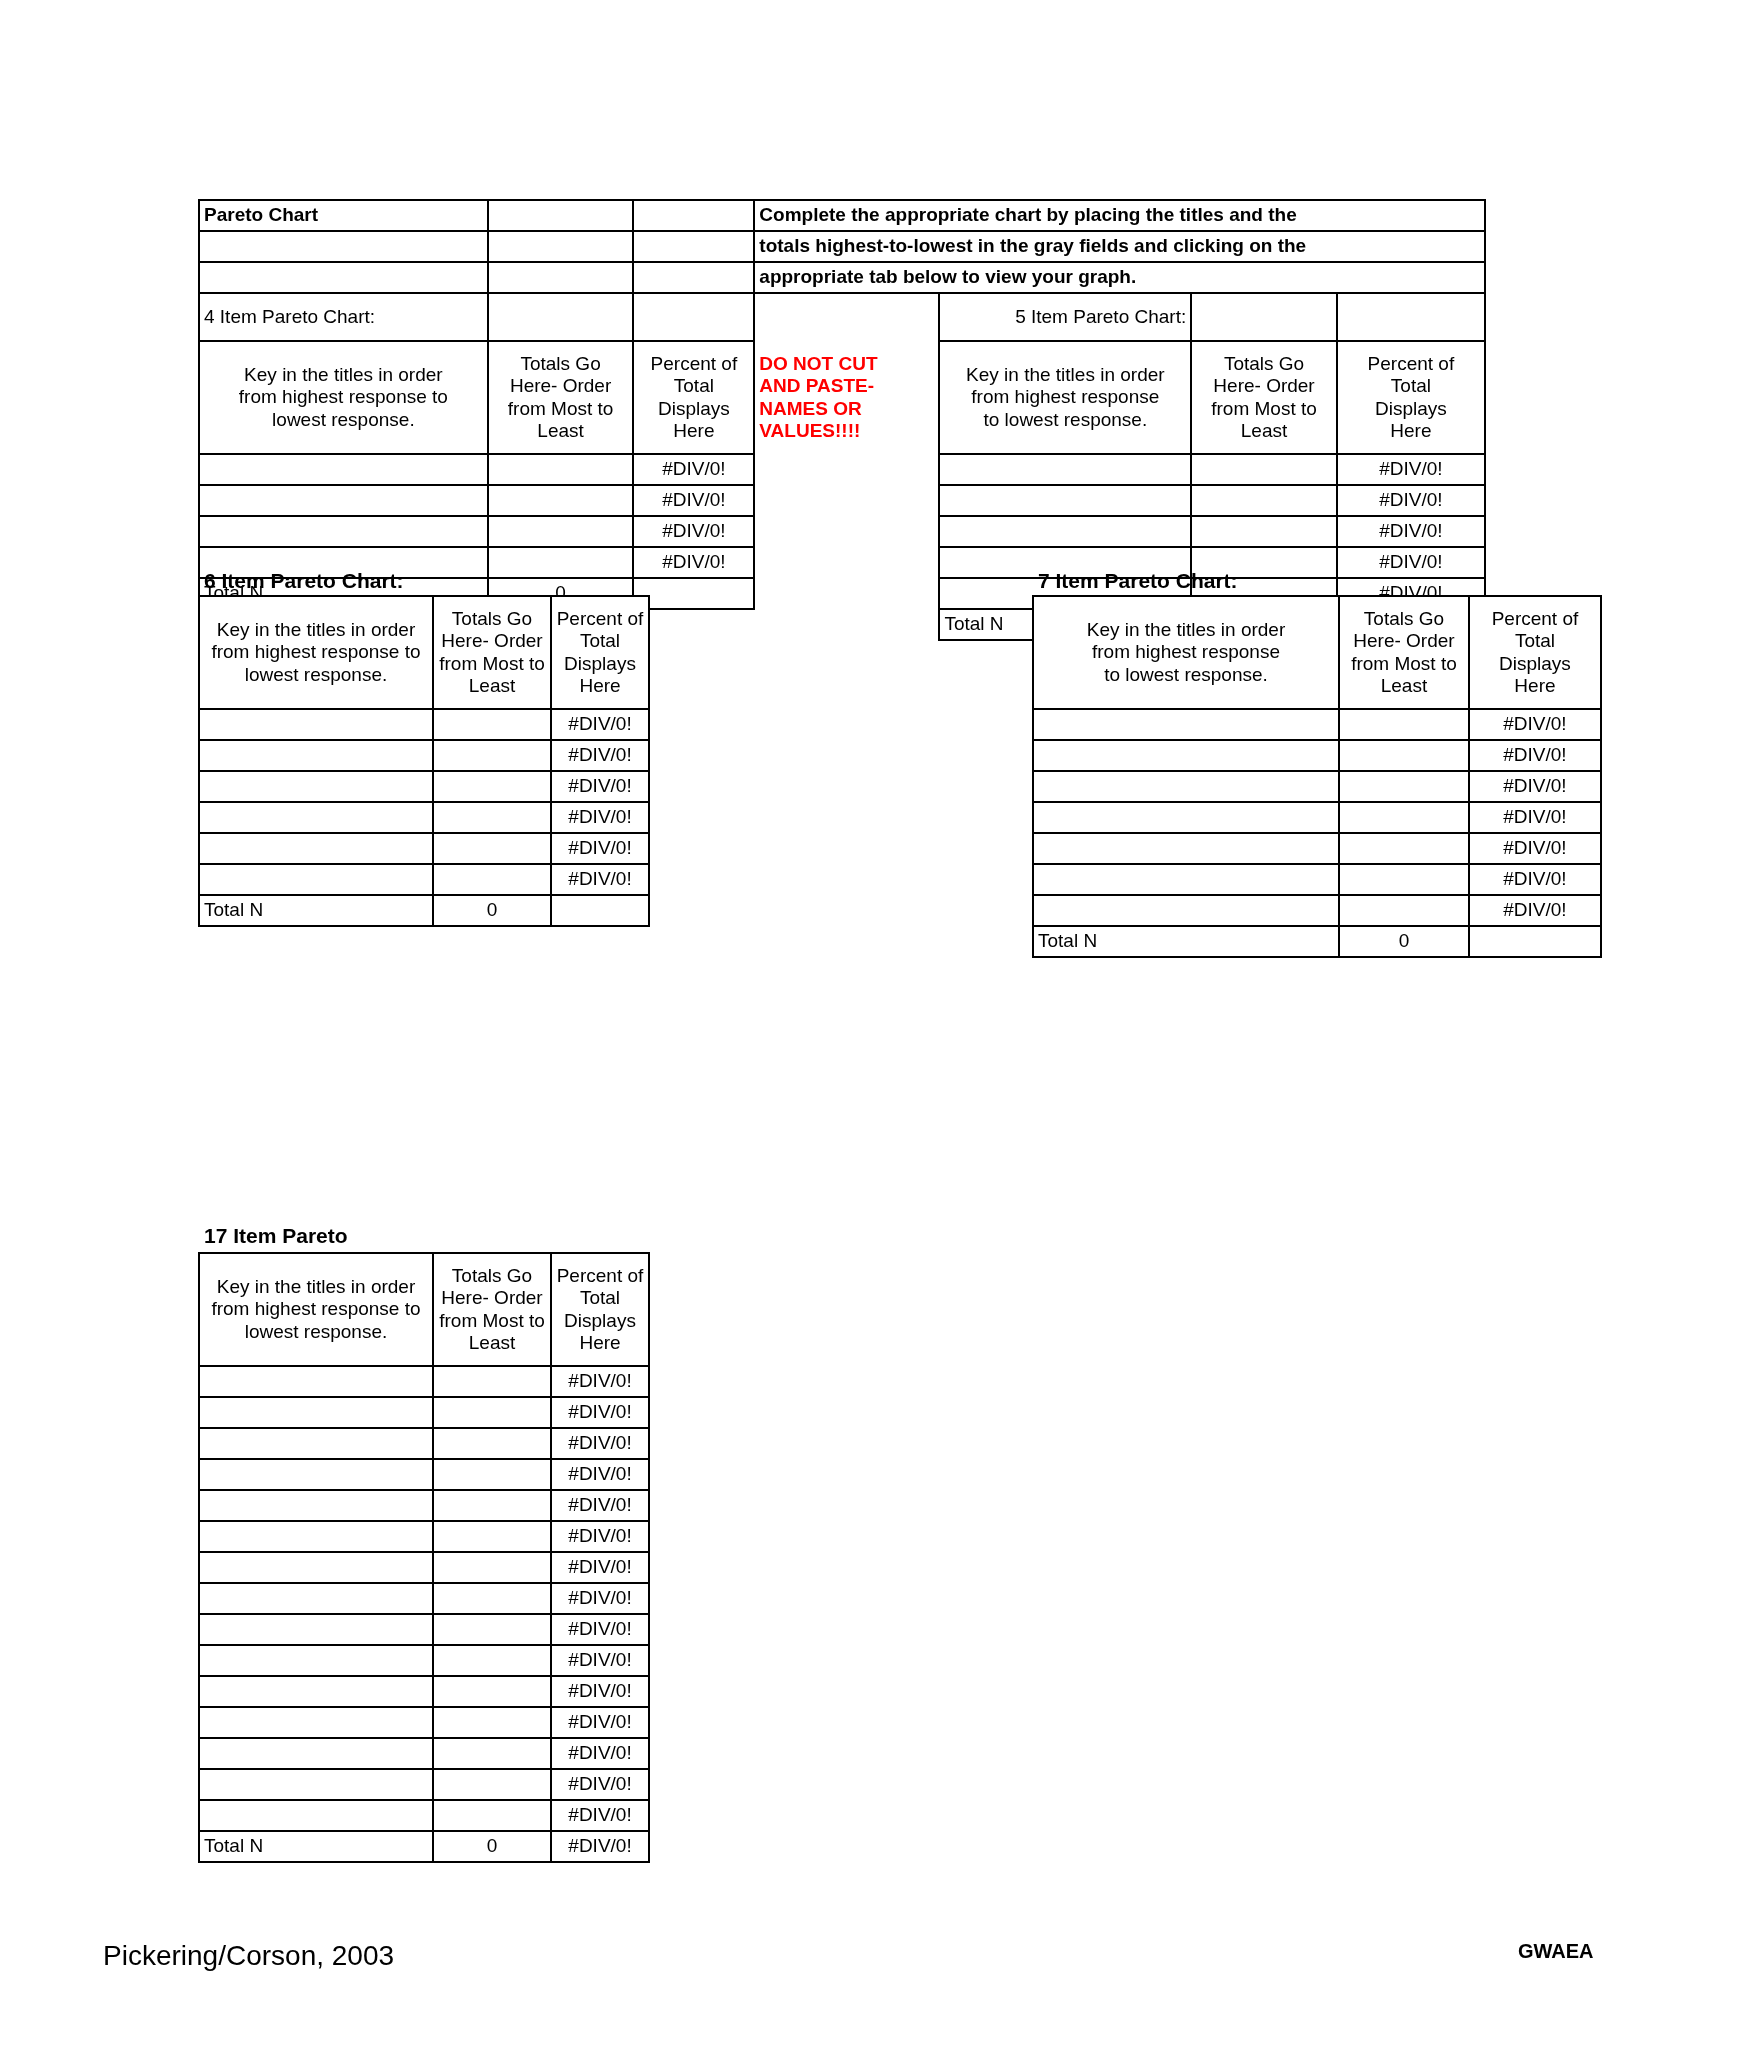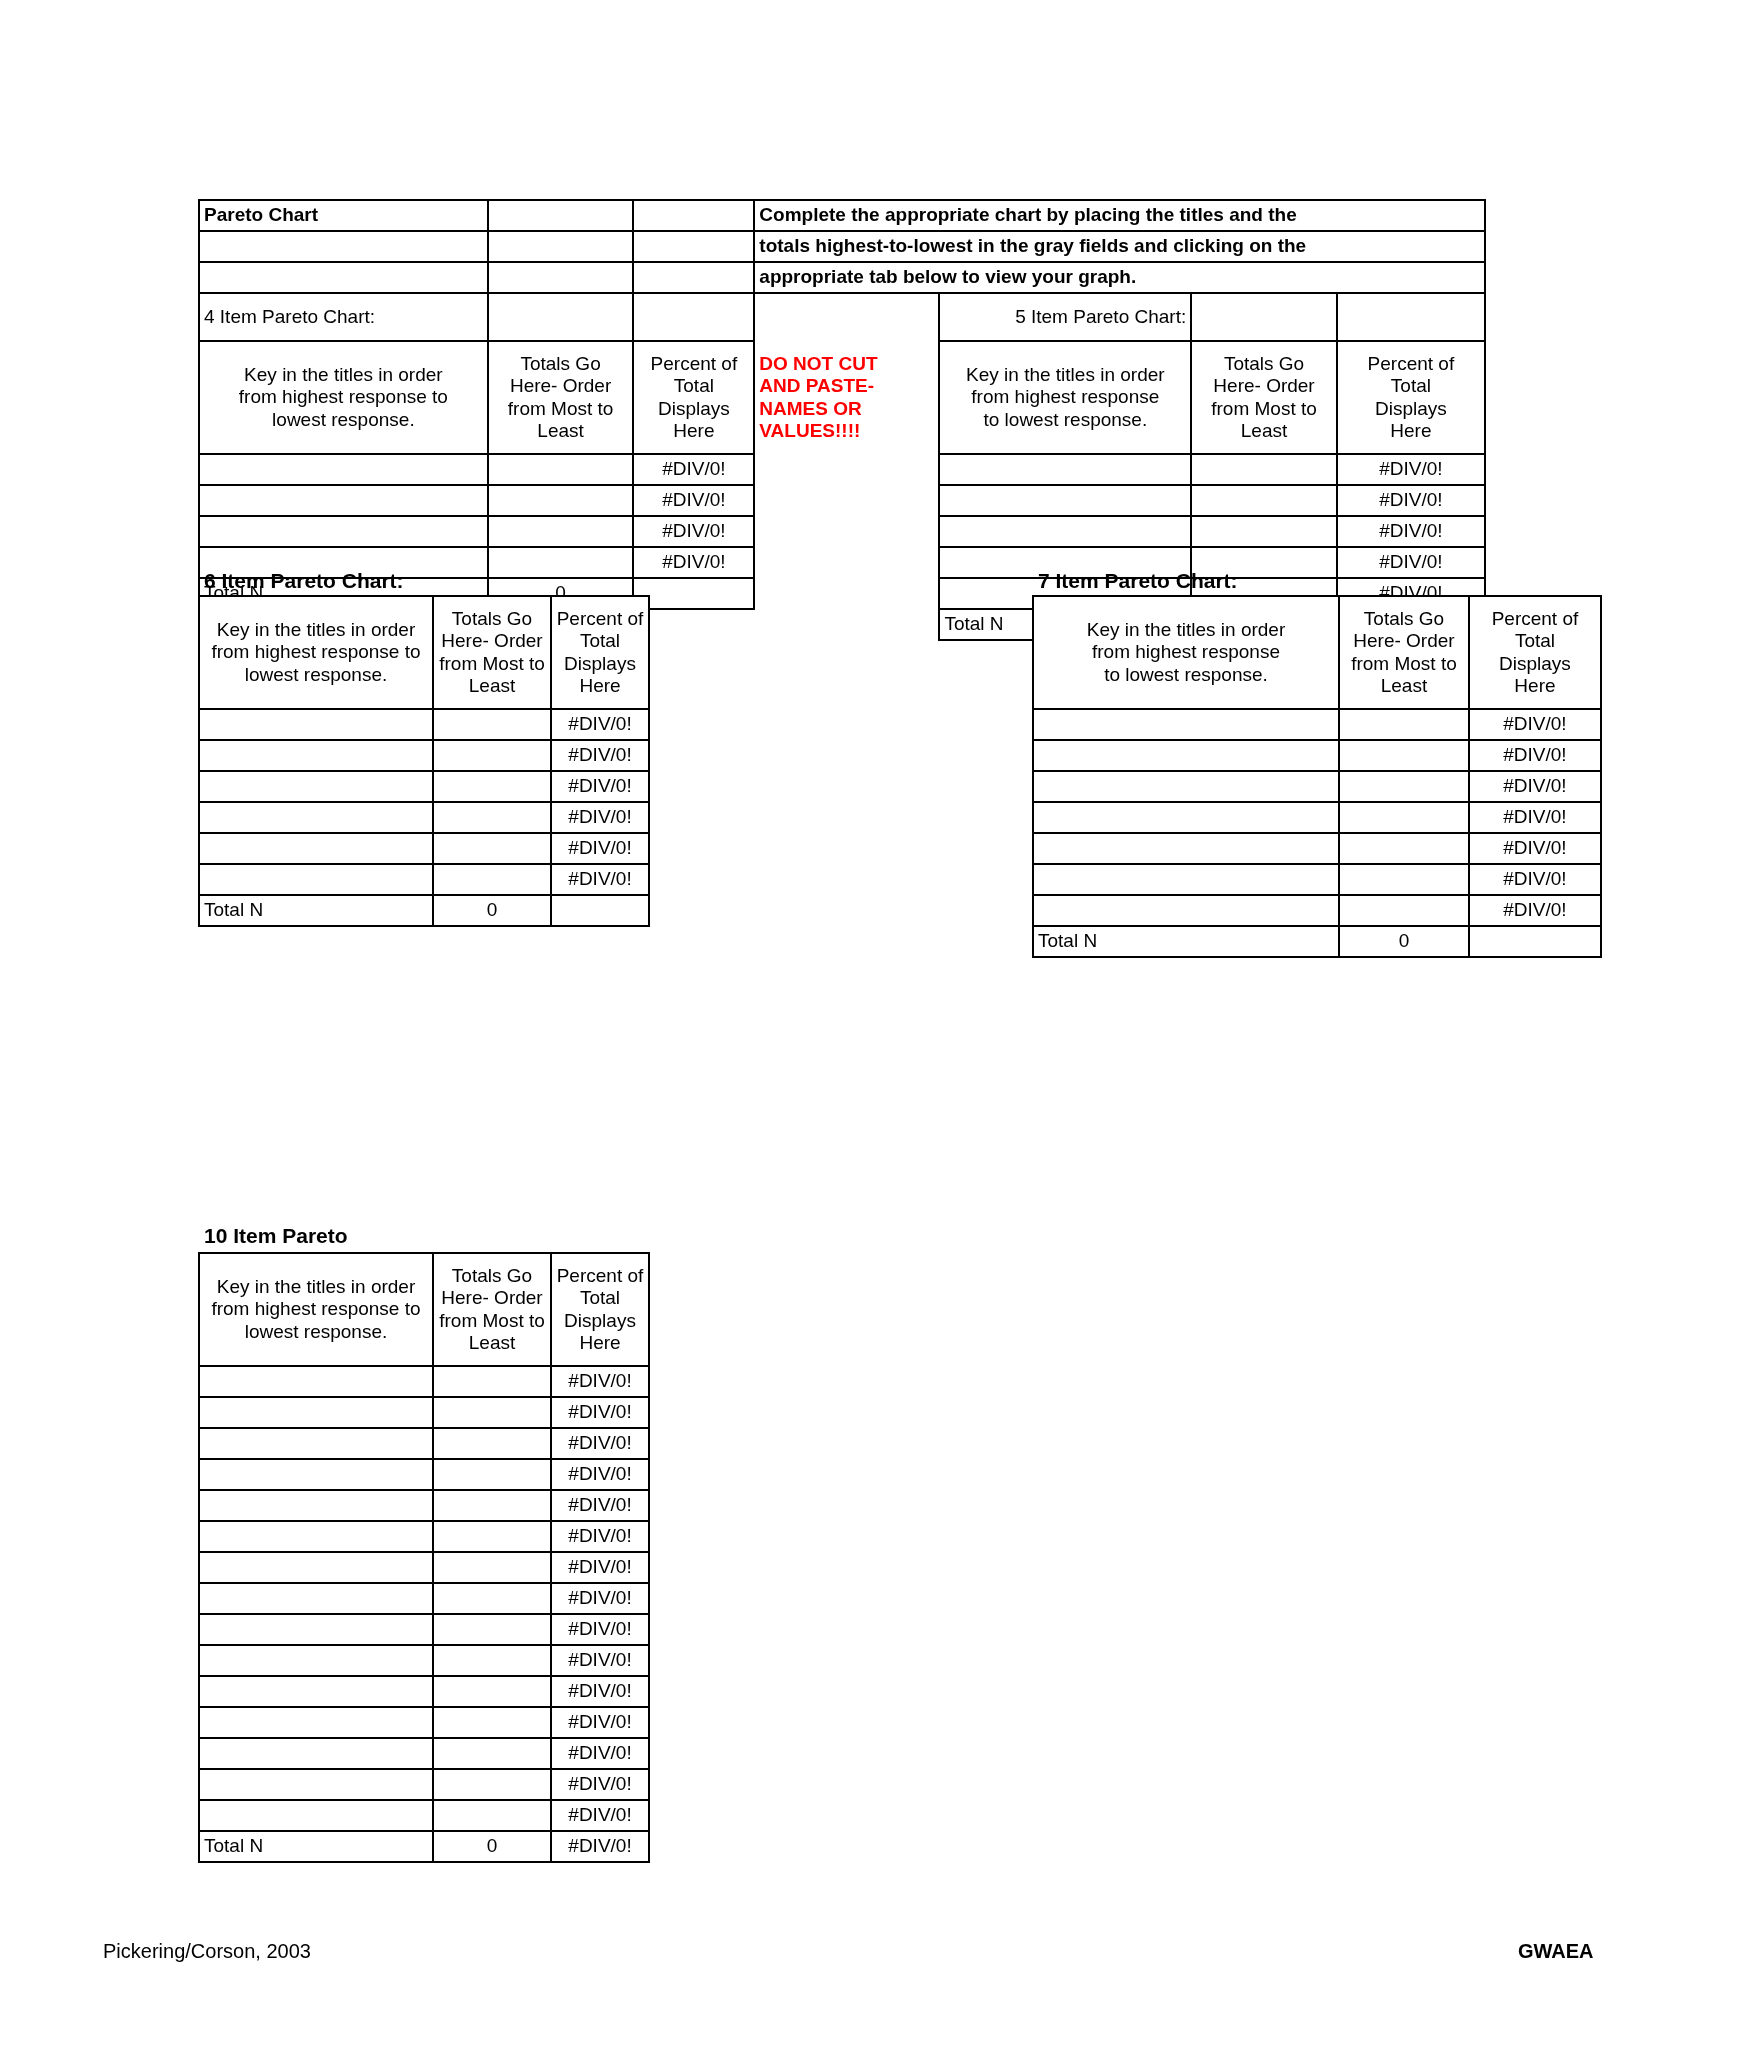--- a/index.html
+++ b/index.html
@@ -118,21 +118,21 @@
     font-weight: bold;
     font-size: 21px;
     white-space: nowrap;
   }
 
   
   .footer-left {
     position: absolute;
     left: 103px;
     top: 1940px;
-    font-size: 20px;
+    font-size: 28px;
     white-space: nowrap;
   }
   .footer-right {
     position: absolute;
     left: 1518px;
     top: 1940px;
     font-size: 20px;
     font-weight: bold;
     white-space: nowrap;
   }
@@ -415,21 +415,21 @@
     <td class="calccell">#DIV/0!</td>
   </tr>
   <tr>
     <td class="totallabel">Total N</td>
     <td class="totalval">0</td>
     <td class="blankcell"></td>
   </tr>
 </tbody>
   </table>
 
-<div class="freetitle" style="left:204px; top:1224px;">10 Item Pareto</div>
+<div class="freetitle" style="left:204px; top:1224px;">17 Item Pareto</div>
 
 <table class="ptable" style="left:198px; top:1252px; width:450px;">
   <colgroup>
     <col style="width:234px">
     <col style="width:118px">
     <col style="width:98px">
   </colgroup>
   <tbody>
       <tr style="height:113px;">
     <td class="colhead-left" style="height:113px;">

